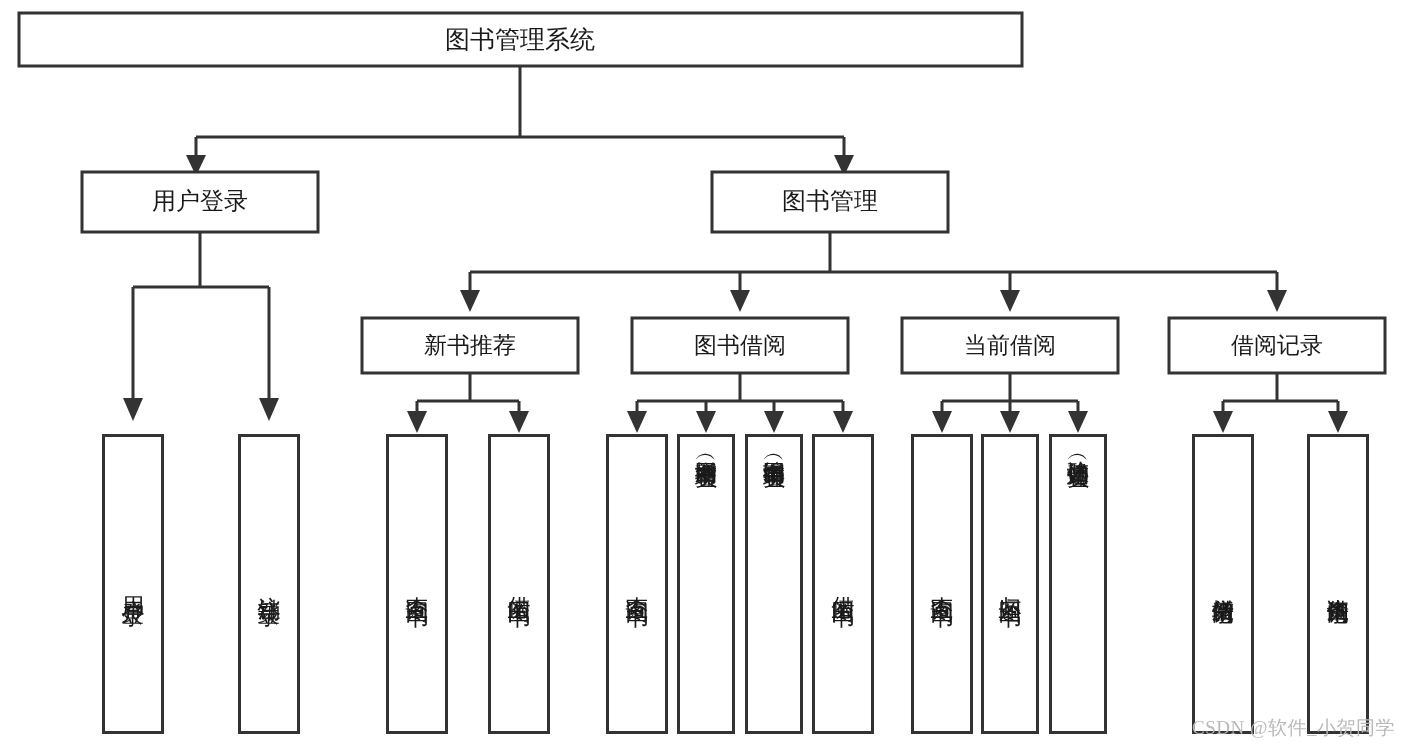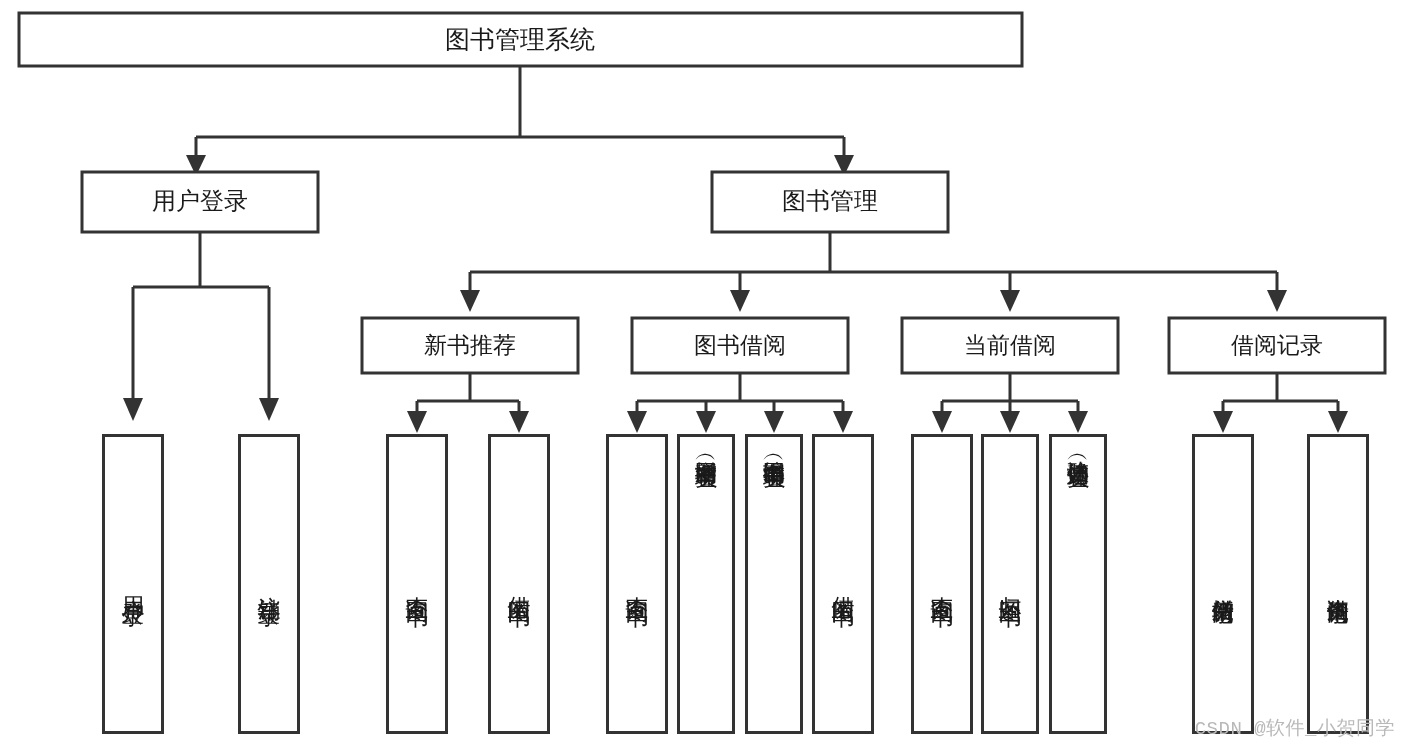--- a/index.html
+++ b/index.html
@@ -78,21 +78,21 @@
     letter-spacing: 1px;
   }
   .leaf-text.top-align {
     align-self: flex-start;
     margin-top: 6px;
   }
   .watermark {
     position: absolute;
     right: 10px;
     bottom: 6px;
-    font-family: Liberation Mono, monospace;
+    font-family: Liberation Serif, serif;
     font-size: 19px;
     color: #b9b9b9;
     letter-spacing: 0.5px;
     white-space: nowrap;
     pointer-events: none;
   }
 </style>
 </head>
 <body>
 

